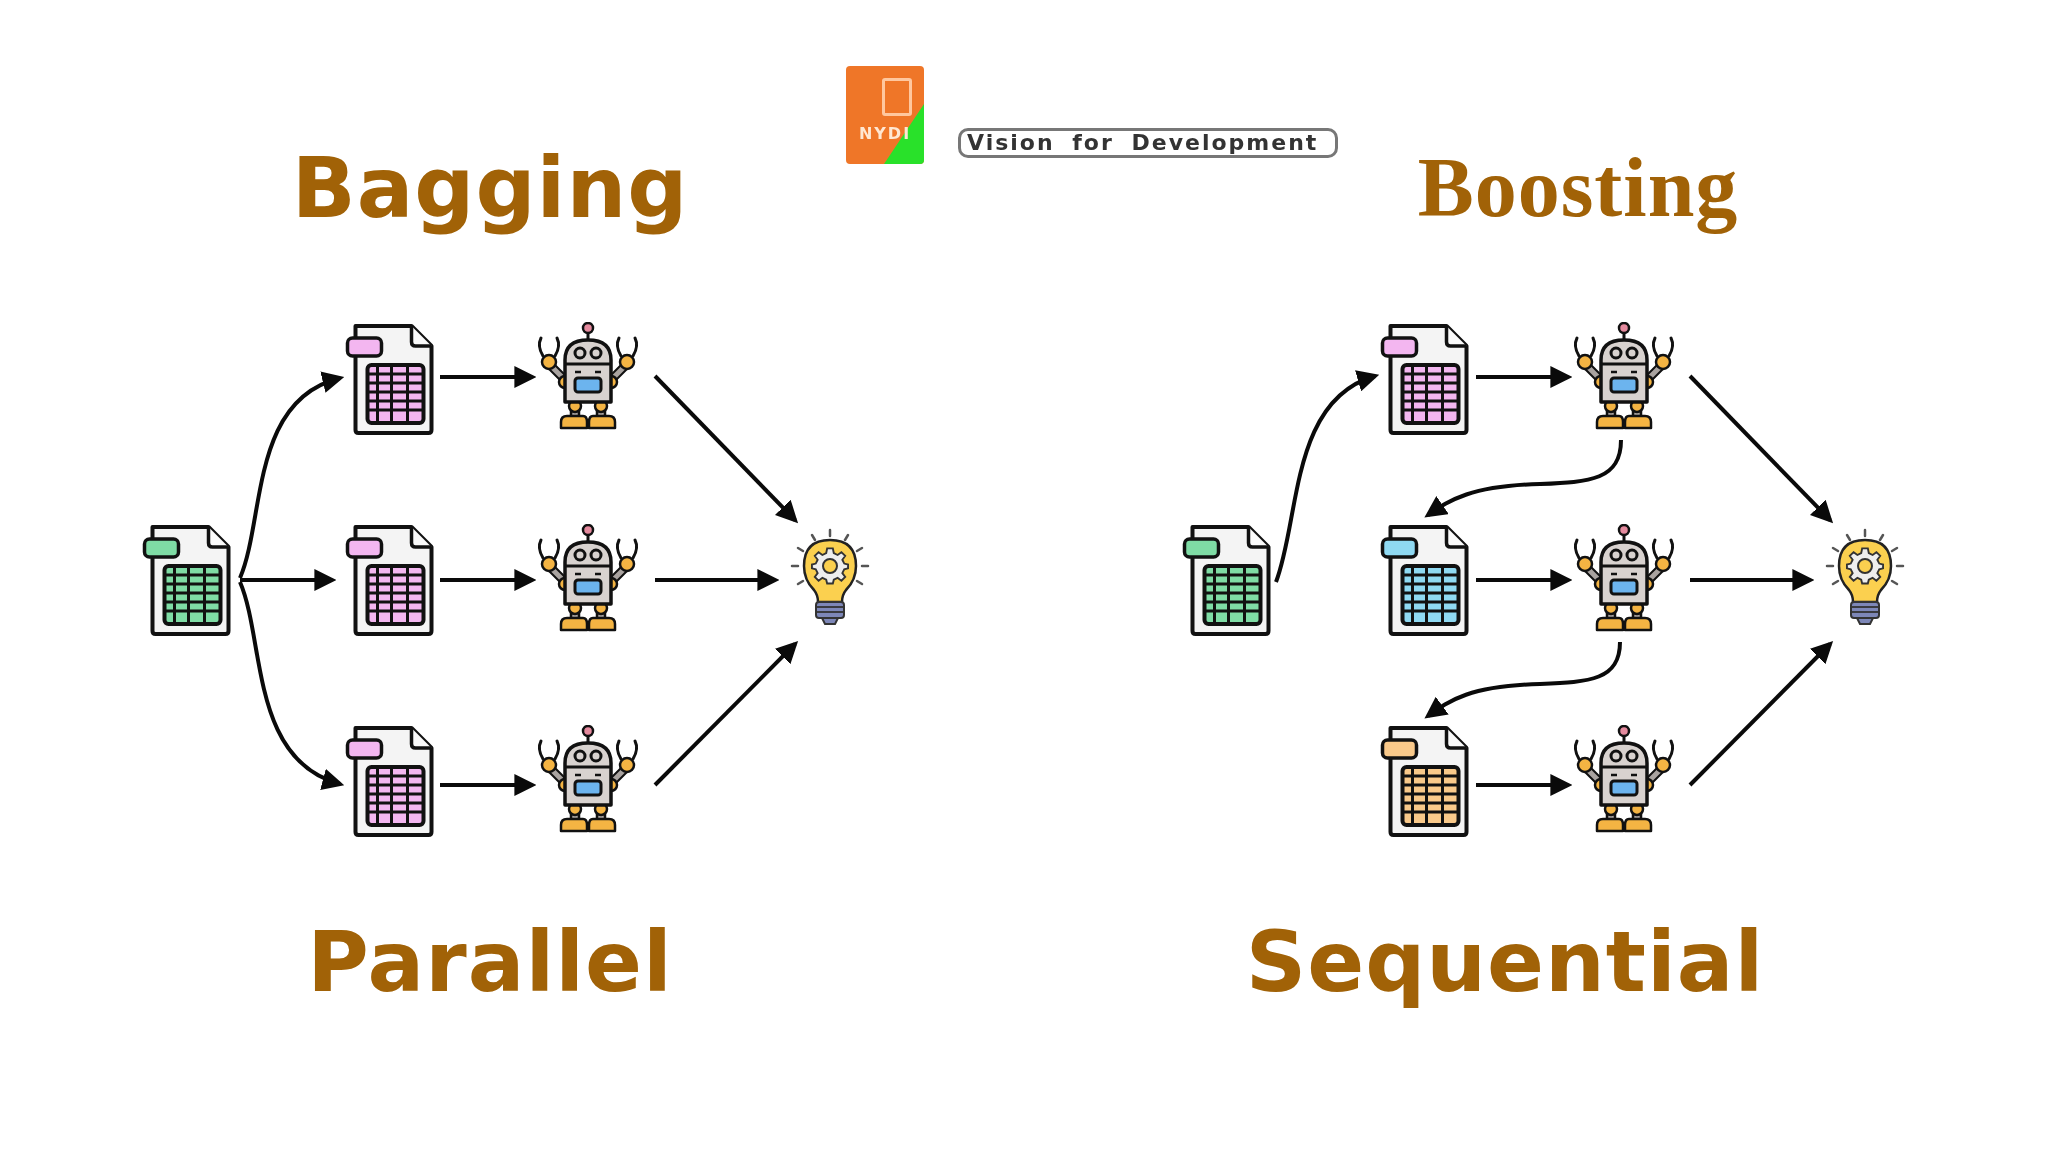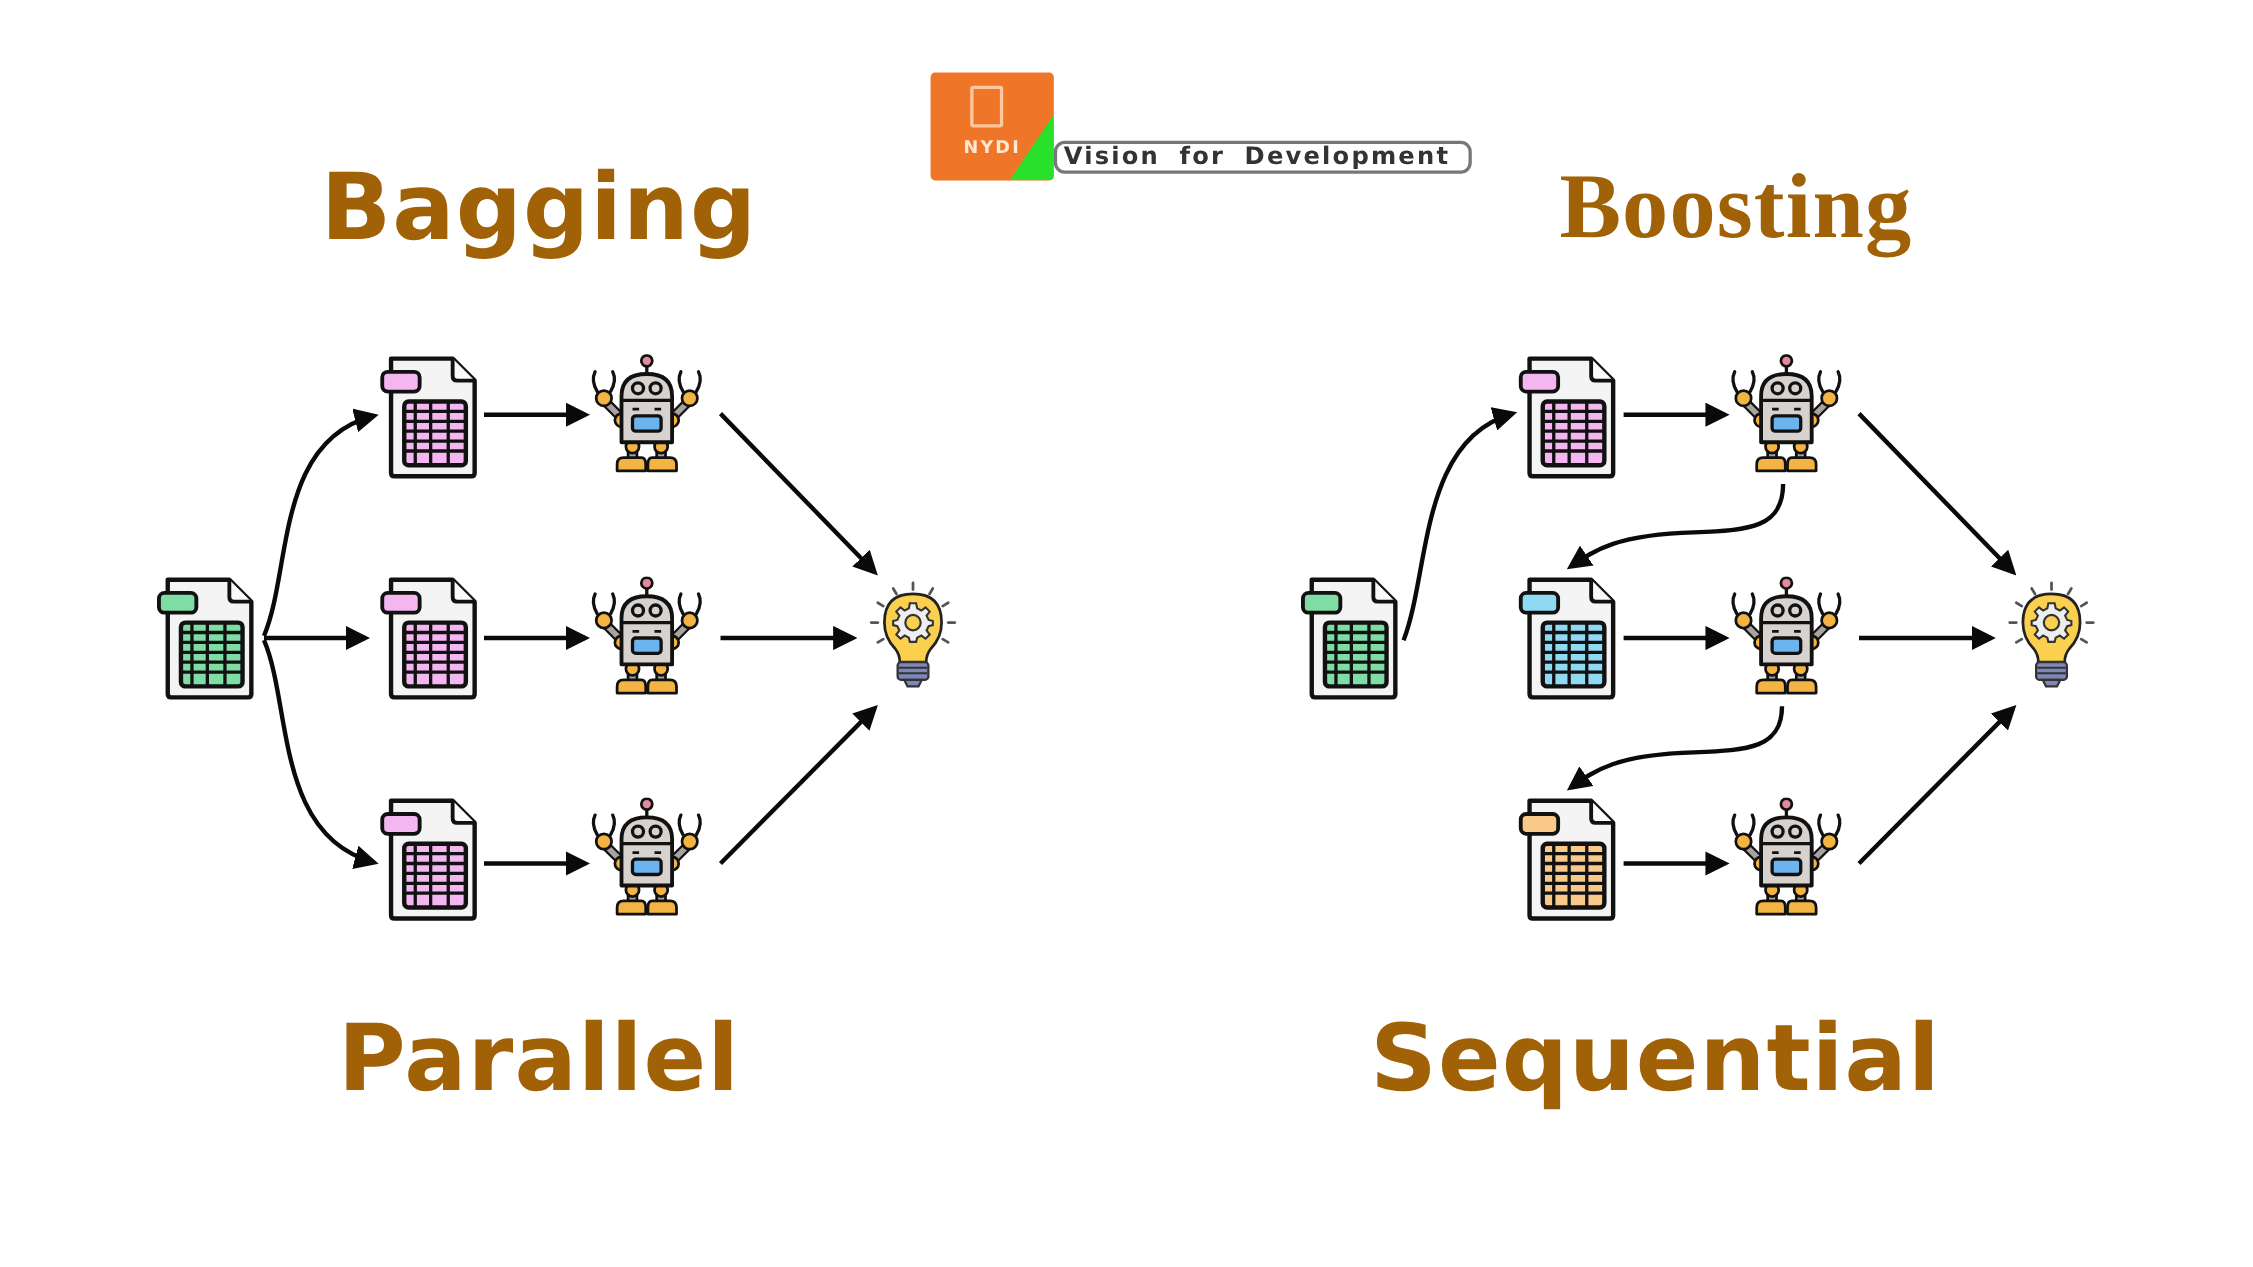--- a/index.html
+++ b/index.html
@@ -3,21 +3,21 @@
 <meta charset="utf-8">
 <style>
   html, body { margin: 0; padding: 0; background: #ffffff; }
   body { width: 2048px; height: 1152px; position: relative; overflow: hidden;
          font-family: "DejaVu Sans", sans-serif; }
   .title { position: absolute; font-family: "DejaVu Sans", sans-serif; font-weight: bold;
            color: #a16207; font-size: 84px; letter-spacing: 1px; text-align: center;
            transform: translateX(-50%); white-space: nowrap; line-height: 1; }
   #diagram { position: absolute; left: 0; top: 0; width: 2048px; height: 1152px; }
   .logo { position: absolute; left: 846px; top: 66px; width: 480px; height: 100px; }
-  .logo-badge { position: absolute; left: 0; top: 0; width: 112px; height: 98px;
+  .logo-badge { position: absolute; left: 0; top: 0; width: 78px; height: 98px;
                 background: #ef7628; border-radius: 4px; overflow: hidden; }
   .logo-badge .corner { position: absolute; right: 0; bottom: 0; width: 40px; height: 60px;
                 background: #29e12a; clip-path: polygon(100% 0, 100% 100%, 0 100%); }
   .logo-badge .badge-text { position: absolute; left: 0; right: 0; top: 58px; text-align: center;
                 color: #ffe7d2; font-size: 16px; font-weight: bold; letter-spacing: 2px; }
   .logo-badge .badge-icon { position: absolute; left: 36px; top: 12px; width: 24px; height: 32px;
                 border: 3px solid #ffc79e; border-radius: 3px; }
   .logo-name { position: absolute; left: 110px; top: -8px; font-size: 66px; font-weight: bold;
                color: #ef7628; letter-spacing: 3px; white-space: nowrap; line-height: 1; }
   .logo-name .y { color: #22e623; }

